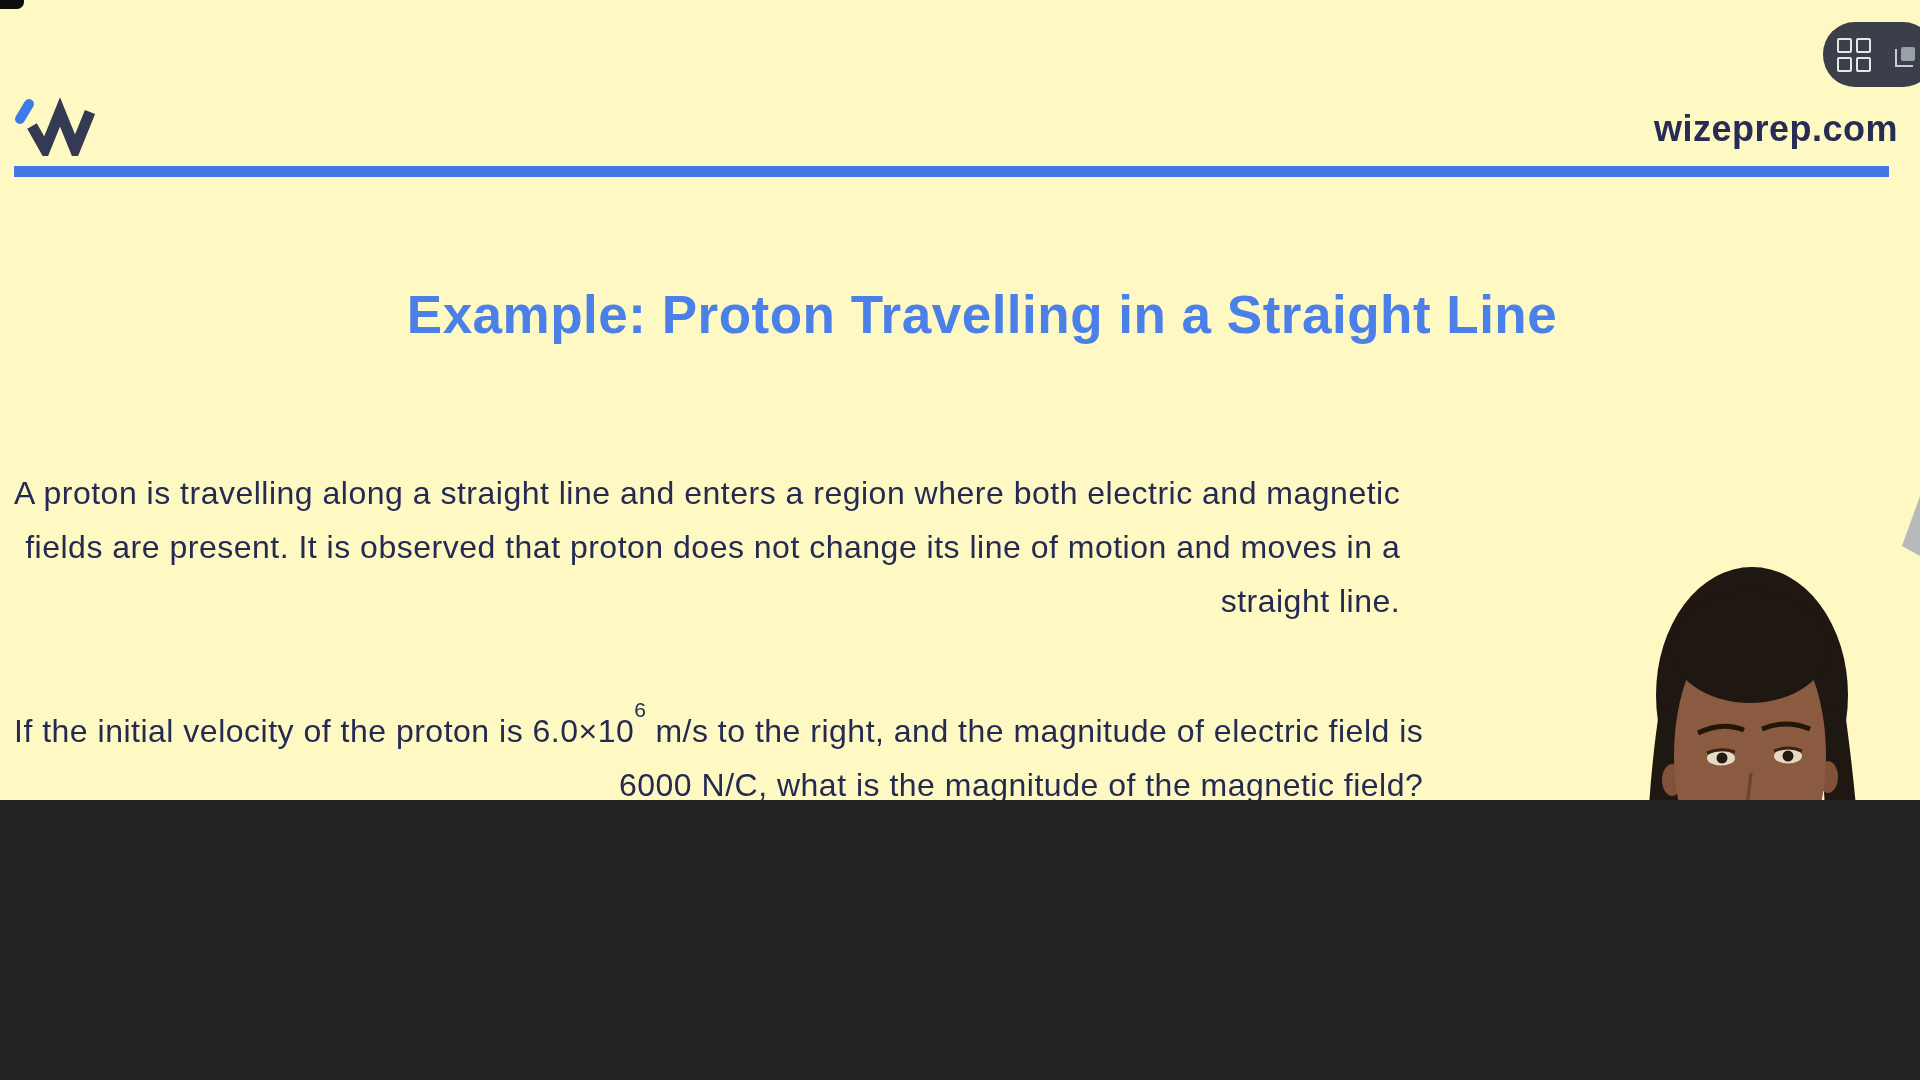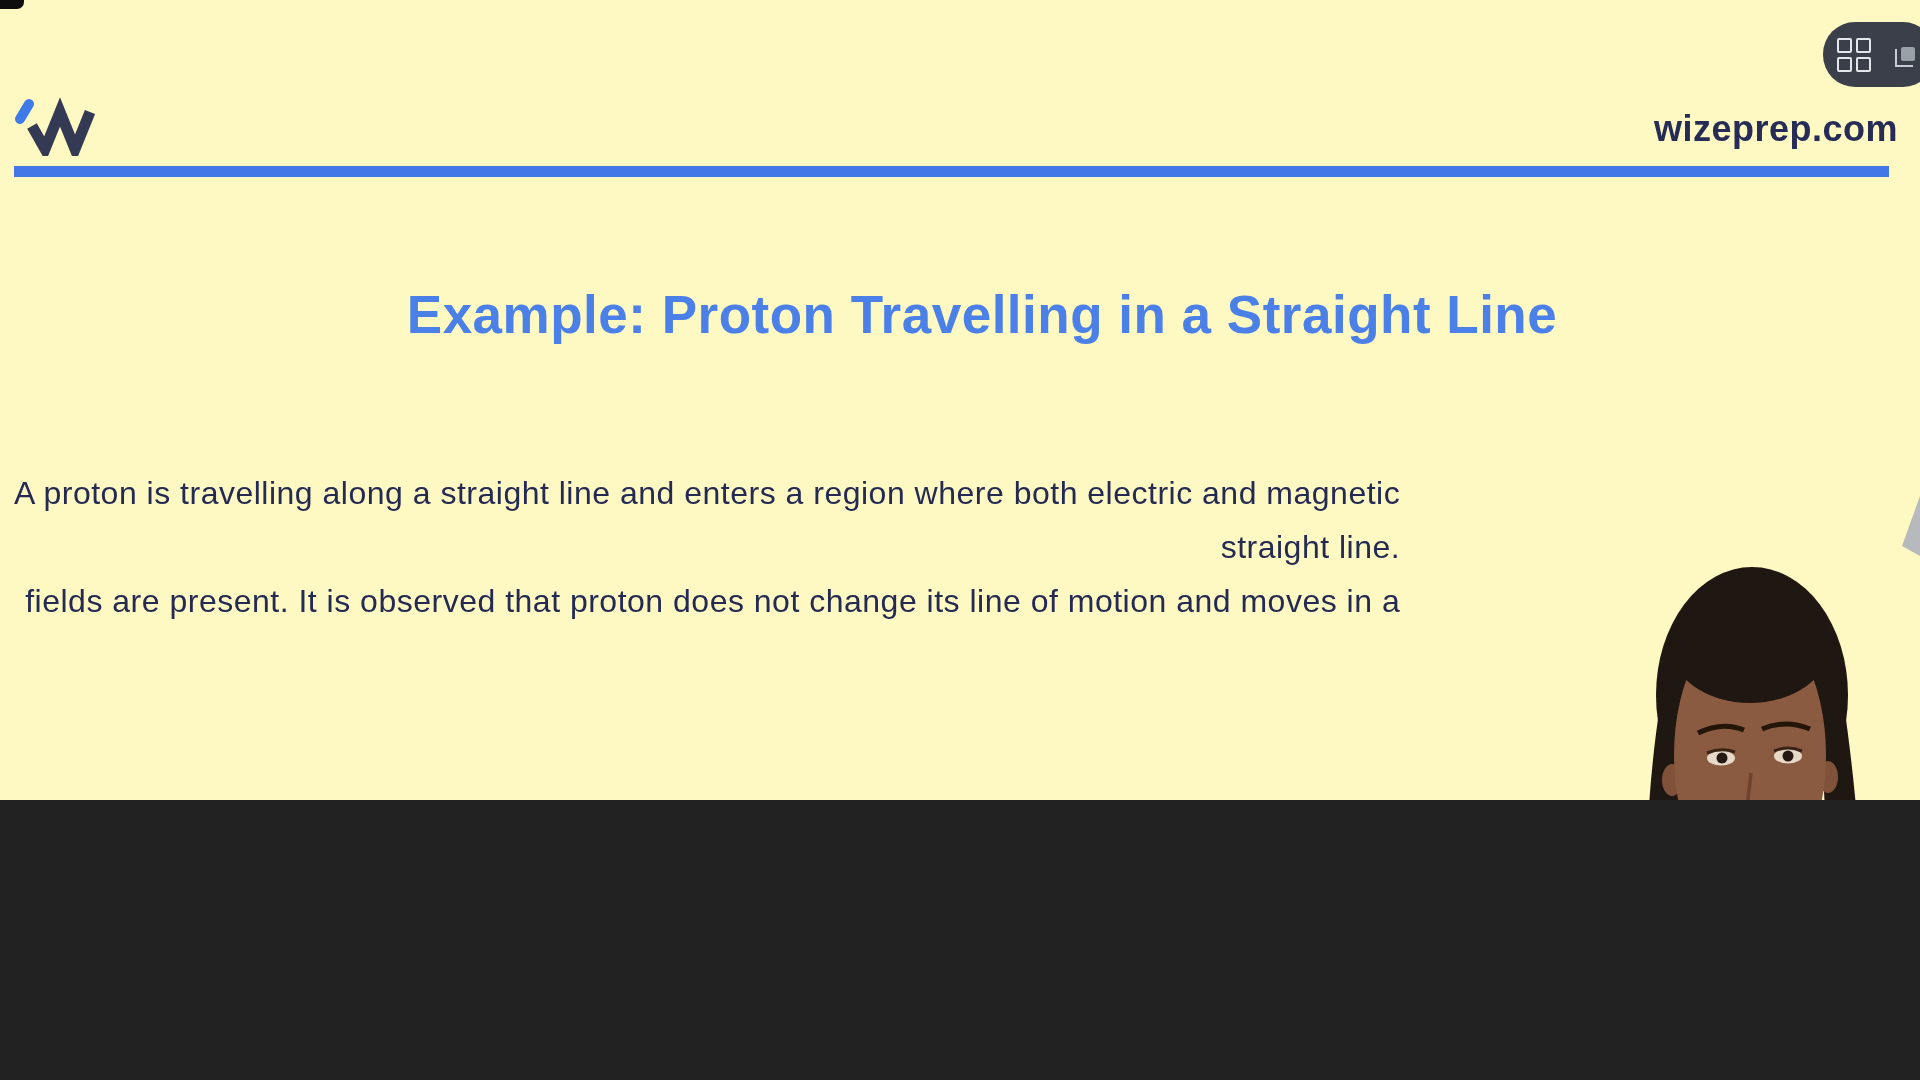--- a/index.html
+++ b/index.html
@@ -51,24 +51,28 @@
       <polyline points="20,30 33,53 48,16 63,53 78,16" fill="none" stroke="#343a54" stroke-width="11"></polyline>
     </svg>
   </div>
   <div class="site-url">wizeprep.com</div>
   <div class="rule"></div>
 
   <div class="title">Example: Proton Travelling in a Straight Line</div>
 
   <div class="para p1">
     <div>A proton is travelling along a straight line and enters a region where both electric and magnetic</div>
+    <div>fields are present. It is observed that proton does not change its line of motion and moves in a</div>
     <div>straight line.</div>
-    <div>fields are present. It is observed that proton does not change its line of motion and moves in a</div>
   </div>
 
+  <div class="para p2">
+    <div><span>If the initial velocity of the proton is 6.0×10</span><sup>6</sup><span> m/s to the right, and the magnitude of electric field is</span></div>
+    <div>6000 N/C, what is the magnitude of the magnetic field?</div>
+  </div>
 
   <div class="plate"></div>
   <svg class="diagram-svg" viewBox="690 952 820 128">
     <g>
       <line x1="1473" y1="1080" x2="1473" y2="992" stroke="#141414" stroke-width="4.5"></line>
       <polygon points="1473,956 1459,995 1487,995" fill="#141414"></polygon>
     </g>
   <g>
         <ellipse cx="769" cy="1021" rx="33" ry="40" fill="none" stroke="#141414" stroke-width="5.5"></ellipse>
         <ellipse cx="769" cy="1022" rx="11" ry="13.5" fill="#141414"></ellipse>

